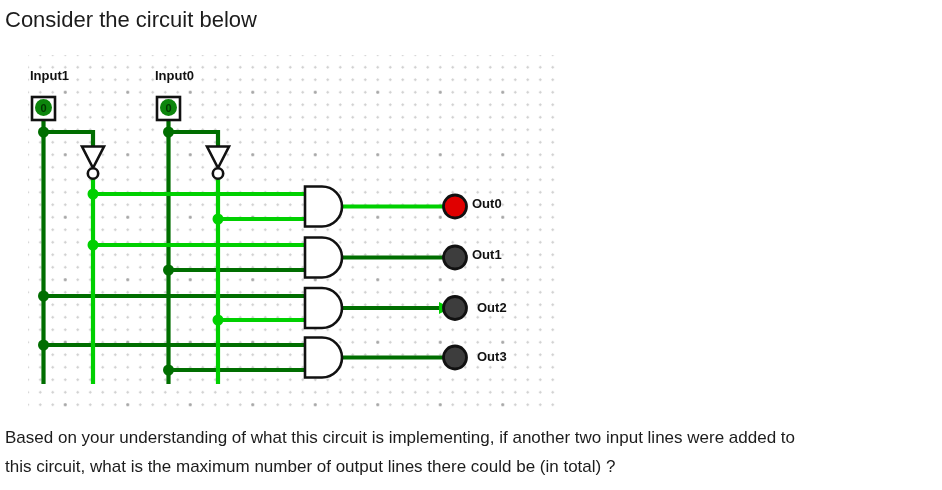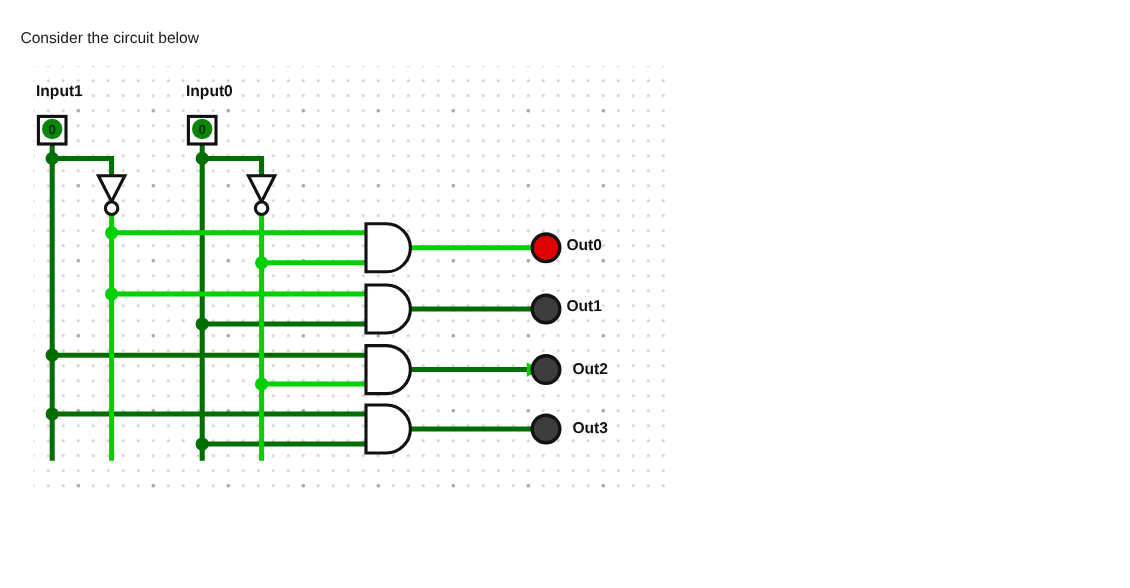--- a/index.html
+++ b/index.html
@@ -1,22 +1,22 @@
 <!DOCTYPE html>
 <html style="--wire-high: #00d000; --wire-low: #006e00; --led-on: #e00000; --led-off: #3d3d3d; --outline: #111111; --pin-fill: #0c850c;"><head>
 <meta charset="utf-8">
 <style>
   html,body{margin:0;padding:0;background:#fff;}
   .stage{
     position:relative;width:942px;height:490px;background:#ffffff;overflow:hidden;
     font-family:"Liberation Sans", sans-serif;color:#1c1c1c;
   }
   .title{
-    position:absolute;left:5px;top:9px;margin:12px;
-    font-size:13px;line-height:21px;color:#1c1c1c;
+    position:absolute;left:5px;top:9px;margin:0;
+    font-size:22px;line-height:21px;color:#1c1c1c;
   }
   .question{
     position:absolute;left:5px;top:423px;margin:0;
     font-size:17px;line-height:29px;color:#1c1c1c;
   }
   .canvas{
     position:absolute;left:28px;top:55px;width:530px;height:356px;background:#fff;
     background-image:
       radial-gradient(circle, #a8a8a8 1.2px, transparent 1.7px),
       radial-gradient(circle, #cfcfcf 1px, transparent 1.4px);
@@ -159,13 +159,14 @@
     <g>
       <circle class="led-off" cx="455" cy="308" r="11.5"></circle>
       <text class="clabel" x="477" y="312">Out2</text>
     </g>
     <g>
       <circle class="led-off" cx="455" cy="357.5" r="11.5"></circle>
       <text class="clabel" x="477" y="361">Out3</text>
     </g>
   </svg>
 
+  <p class="question"><span>Based on your understanding of what this circuit is implementing, if another two input lines were added to</span><br><span>this circuit, what is the maximum number of output lines there could be (in total) ?</span></p>
 </div>
 
 </body></html>

